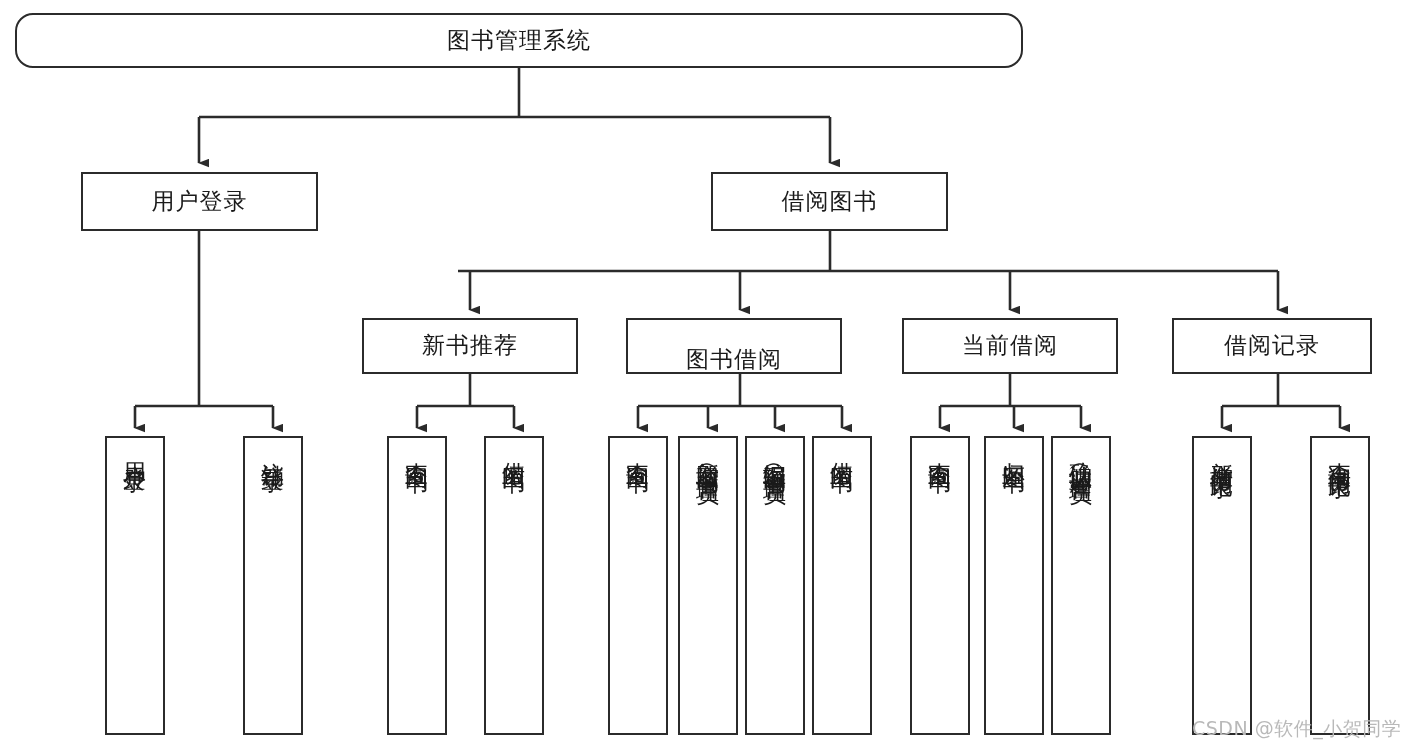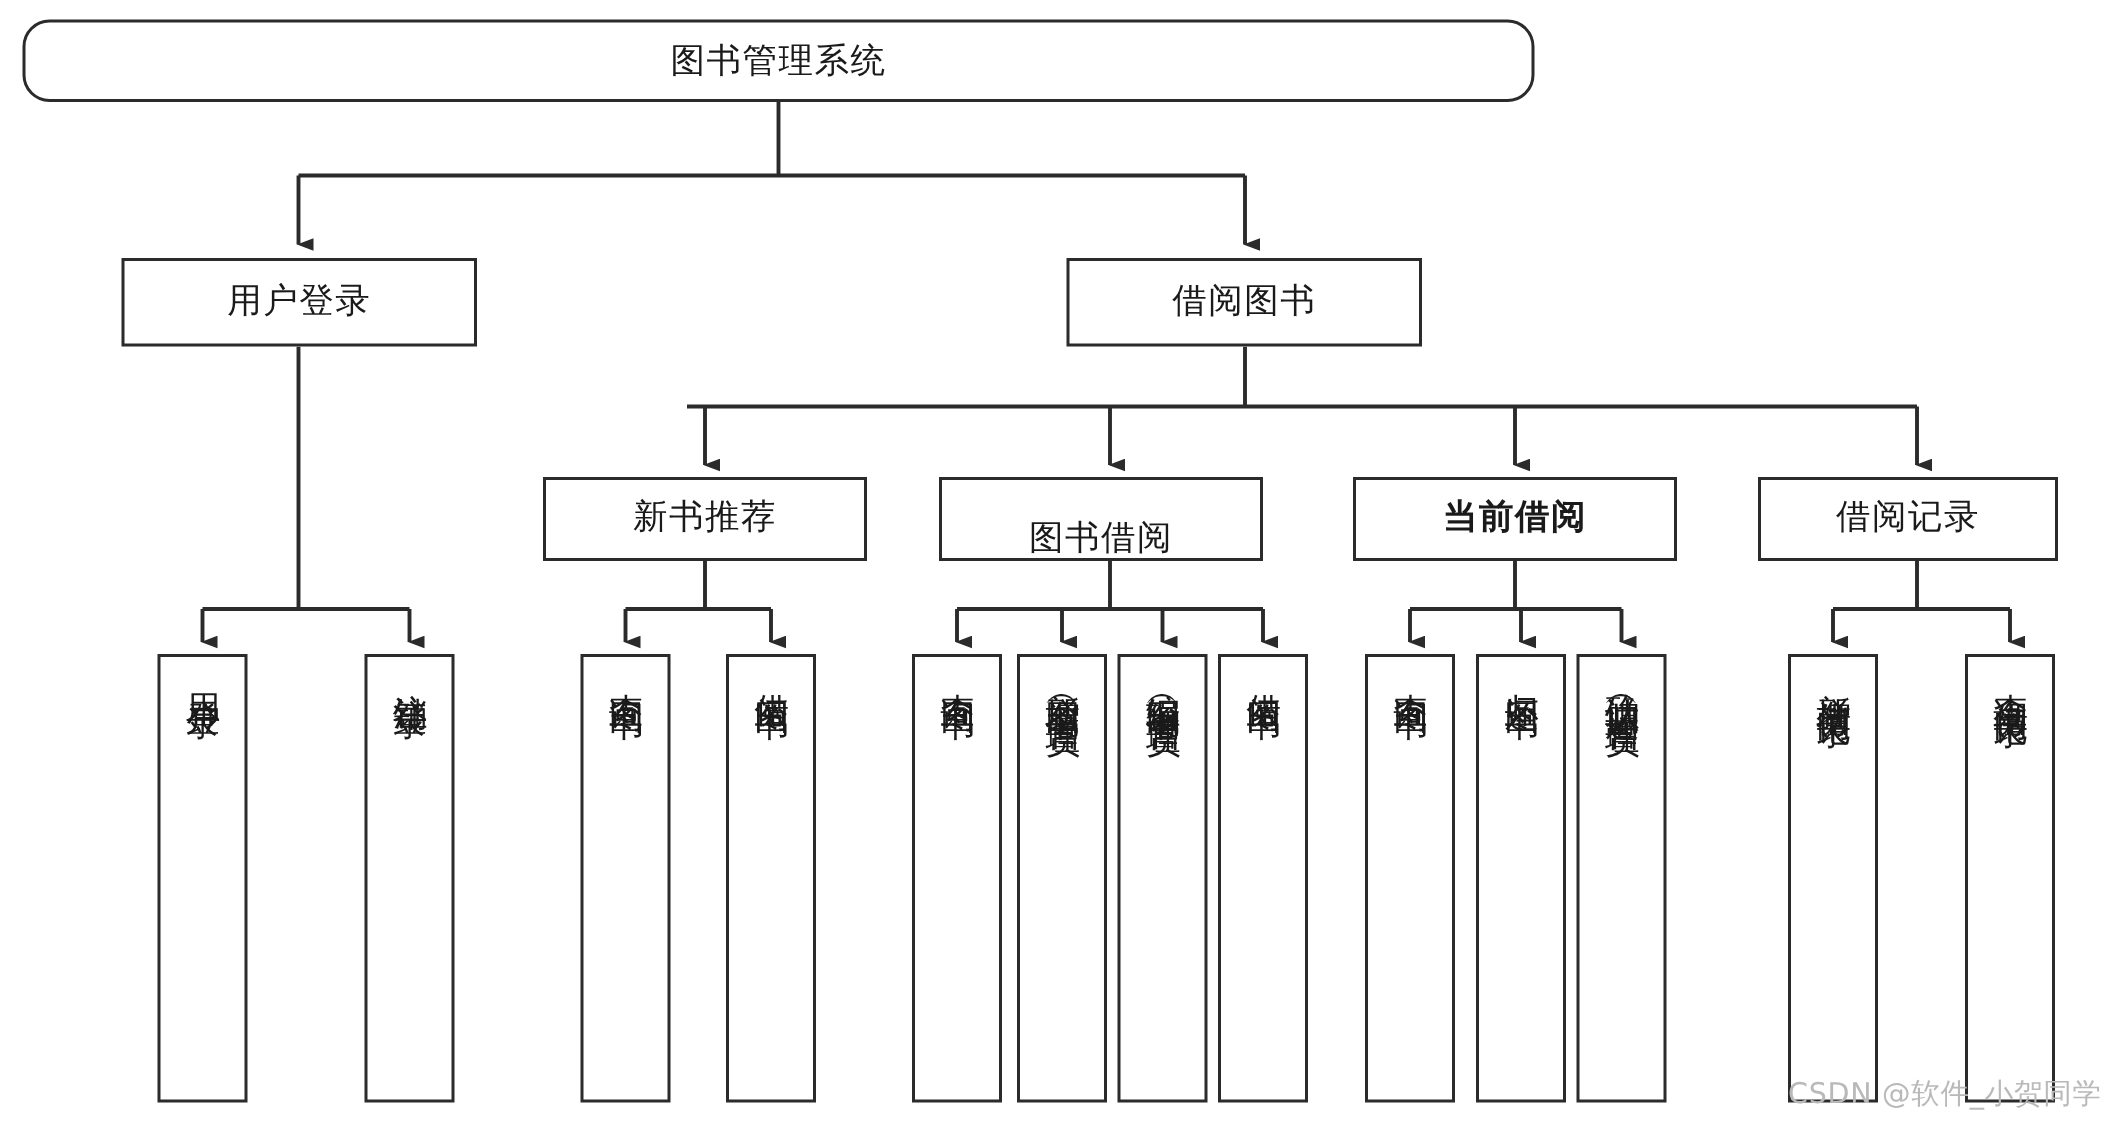--- a/index.html
+++ b/index.html
@@ -135,21 +135,21 @@
   <div class="node horizontal" style="left:711px; top:172px; width:237px; height:59px;">
     <span>借阅图书</span>
   </div>
 
   <div class="node horizontal" style="left:362px; top:318px; width:216px; height:56px;">
     <span>新书推荐</span>
   </div>
   <div class="node horizontal" style="left:626px; top:318px; width:216px; height:56px;align-items:flex-end;">
     <span>图书借阅</span>
   </div>
-  <div class="node horizontal" style="left:902px; top:318px; width:216px; height:56px;font-weight:bold;">
+  <div class="node horizontal" style="left:902px; top:318px; width:216px; height:56px;">
     <span>当前借阅</span>
   </div>
   <div class="node horizontal" style="left:1172px; top:318px; width:200px; height:56px;">
     <span>借阅记录</span>
   </div>
 
   <div class="node vertical" style="left:105px; top:436px; width:60px; height:299px;">
     <span class="vlabel">用户登录</span>
   </div>
   <div class="node vertical" style="left:243px; top:436px; width:60px; height:299px;">

